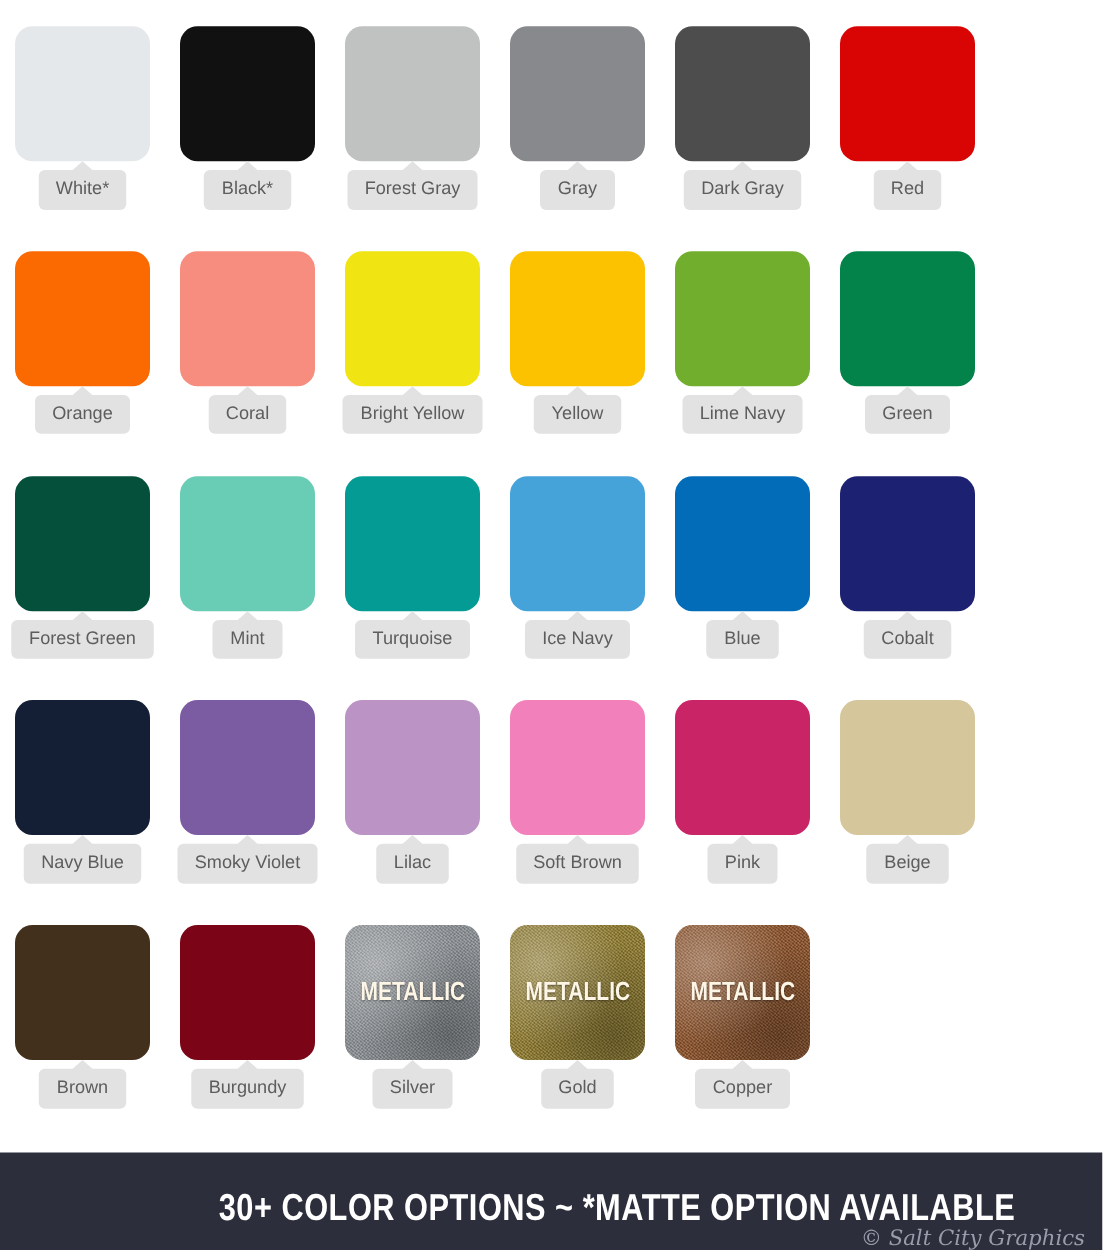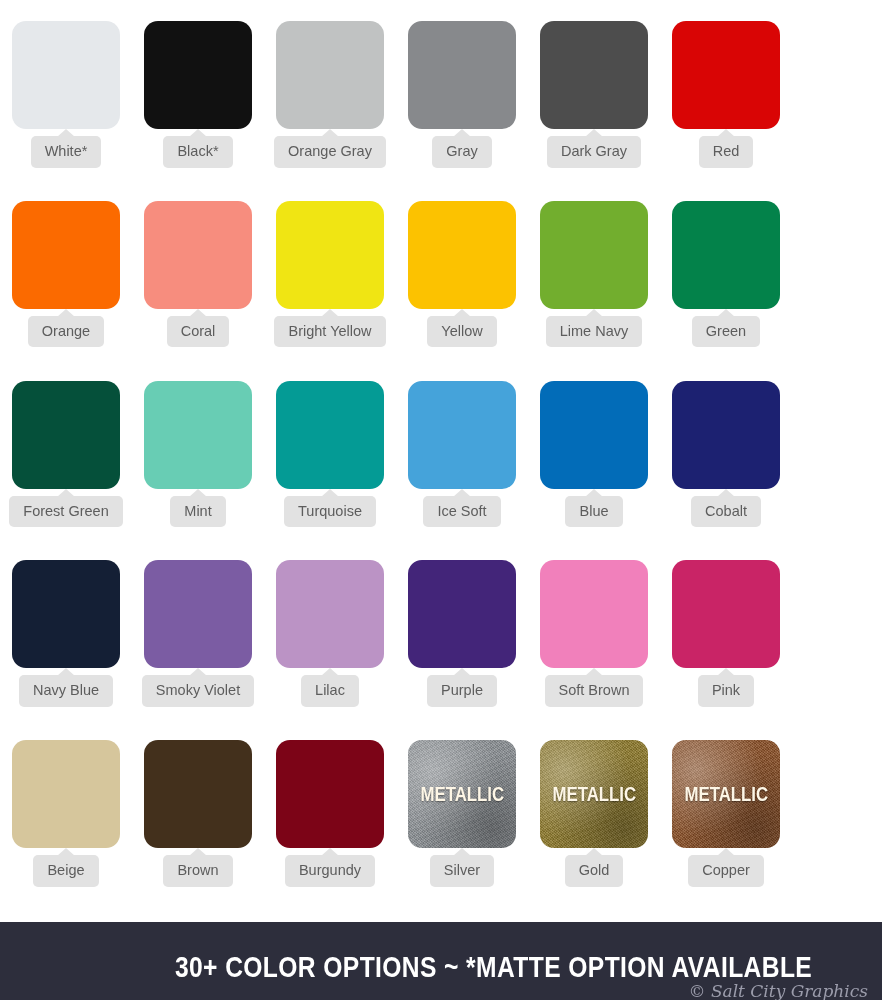--- a/index.html
+++ b/index.html
@@ -140,21 +140,21 @@
       <div class="name-chip">White*</div>
     </div>
     <div class="swatch-cell">
       <div class="swatch-chip" style="background: rgb(17, 17, 17);"></div>
       <div class="notch"></div>
       <div class="name-chip">Black*</div>
     </div>
     <div class="swatch-cell">
       <div class="swatch-chip" style="background: rgb(192, 194, 194);"></div>
       <div class="notch"></div>
-      <div class="name-chip">Orange Gray</div>
+      <div class="name-chip">Forest Gray</div>
     </div>
     <div class="swatch-cell">
       <div class="swatch-chip" style="background: rgb(135, 137, 140);"></div>
       <div class="notch"></div>
       <div class="name-chip">Gray</div>
     </div>
     <div class="swatch-cell">
       <div class="swatch-chip" style="background: rgb(77, 77, 77);"></div>
       <div class="notch"></div>
       <div class="name-chip">Dark Gray</div>
@@ -205,21 +205,21 @@
       <div class="name-chip">Mint</div>
     </div>
     <div class="swatch-cell">
       <div class="swatch-chip" style="background: rgb(4, 155, 149);"></div>
       <div class="notch"></div>
       <div class="name-chip">Turquoise</div>
     </div>
     <div class="swatch-cell">
       <div class="swatch-chip" style="background: rgb(69, 163, 218);"></div>
       <div class="notch"></div>
-      <div class="name-chip">Ice Soft</div>
+      <div class="name-chip">Ice Navy</div>
     </div>
     <div class="swatch-cell">
       <div class="swatch-chip" style="background: rgb(2, 108, 184);"></div>
       <div class="notch"></div>
       <div class="name-chip">Blue</div>
     </div>
     <div class="swatch-cell">
       <div class="swatch-chip" style="background: rgb(28, 33, 113);"></div>
       <div class="notch"></div>
       <div class="name-chip">Cobalt</div>
@@ -231,25 +231,20 @@
     </div>
     <div class="swatch-cell">
       <div class="swatch-chip" style="background: rgb(123, 92, 163);"></div>
       <div class="notch"></div>
       <div class="name-chip">Smoky Violet</div>
     </div>
     <div class="swatch-cell">
       <div class="swatch-chip" style="background: rgb(187, 147, 197);"></div>
       <div class="notch"></div>
       <div class="name-chip">Lilac</div>
-    </div>
-    <div class="swatch-cell">
-      <div class="swatch-chip" style="background: rgb(67, 37, 121);"></div>
-      <div class="notch"></div>
-      <div class="name-chip">Purple</div>
     </div>
     <div class="swatch-cell">
       <div class="swatch-chip" style="background: rgb(241, 128, 187);"></div>
       <div class="notch"></div>
       <div class="name-chip">Soft Brown</div>
     </div>
     <div class="swatch-cell">
       <div class="swatch-chip" style="background: rgb(201, 36, 102);"></div>
       <div class="notch"></div>
       <div class="name-chip">Pink</div>

